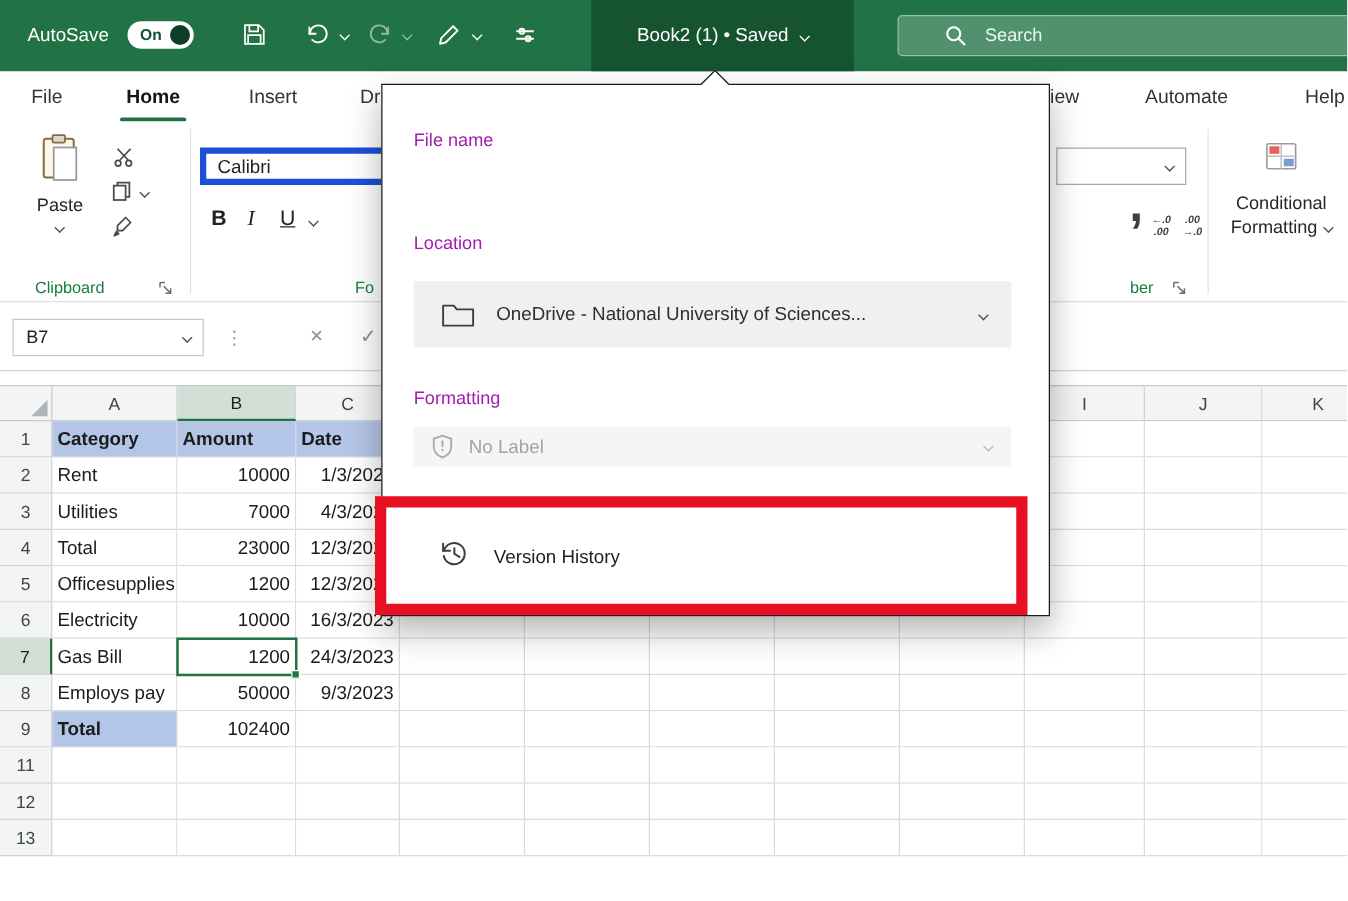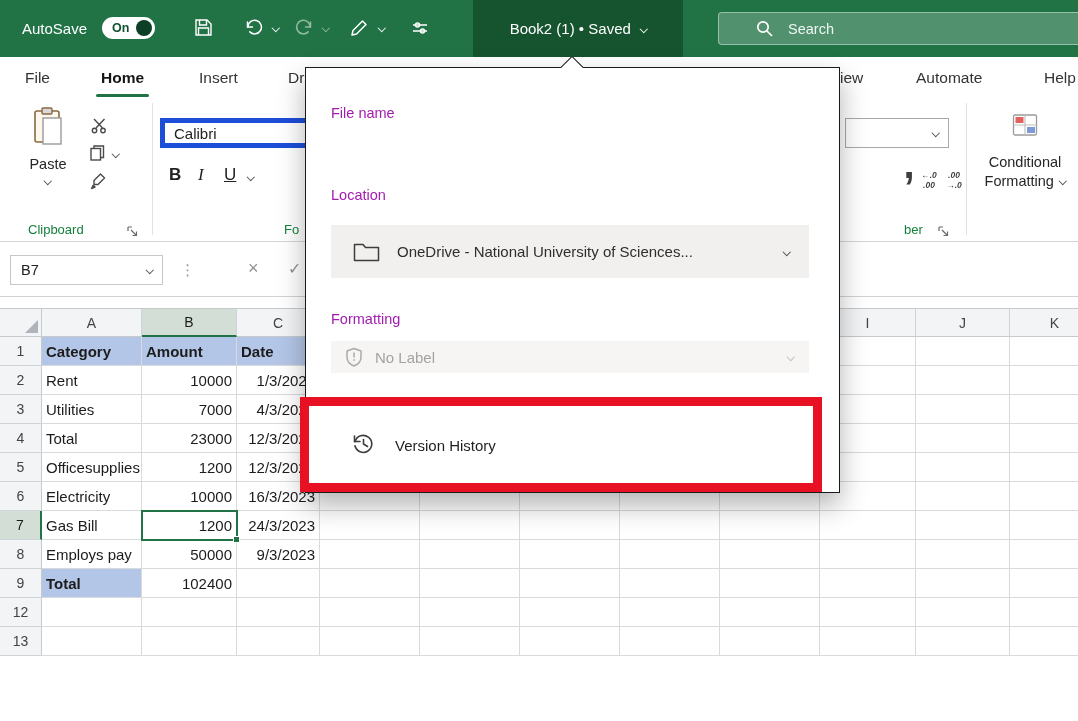--- a/index.html
+++ b/index.html
@@ -424,20 +424,34 @@
         <div class="g-cell" style="width: 100px;"></div>
         <div class="g-cell" style="width: 100px;"></div>
         <div class="g-cell" style="width: 100px;"></div>
         <div class="g-cell" style="width: 100px;"></div>
         <div class="g-cell" style="width: 100px;"></div>
         <div class="g-cell" style="width: 96px;"></div>
         <div class="g-cell" style="width: 94px;"></div>
         <div class="g-cell" style="width: 90px;"></div>
       </div>
       <div class="g-row">
+        <div class="g-rowhdr">11</div>
+        <div class="g-cell" style="width: 100px;"></div>
+        <div class="g-cell" style="width: 95px;"></div>
+        <div class="g-cell" style="width: 83px;"></div>
+        <div class="g-cell" style="width: 100px;"></div>
+        <div class="g-cell" style="width: 100px;"></div>
+        <div class="g-cell" style="width: 100px;"></div>
+        <div class="g-cell" style="width: 100px;"></div>
+        <div class="g-cell" style="width: 100px;"></div>
+        <div class="g-cell" style="width: 96px;"></div>
+        <div class="g-cell" style="width: 94px;"></div>
+        <div class="g-cell" style="width: 90px;"></div>
+      </div>
+      <div class="g-row">
         <div class="g-rowhdr">12</div>
         <div class="g-cell" style="width: 100px;"></div>
         <div class="g-cell" style="width: 95px;"></div>
         <div class="g-cell" style="width: 83px;"></div>
         <div class="g-cell" style="width: 100px;"></div>
         <div class="g-cell" style="width: 100px;"></div>
         <div class="g-cell" style="width: 100px;"></div>
         <div class="g-cell" style="width: 100px;"></div>
         <div class="g-cell" style="width: 100px;"></div>
         <div class="g-cell" style="width: 96px;"></div>

